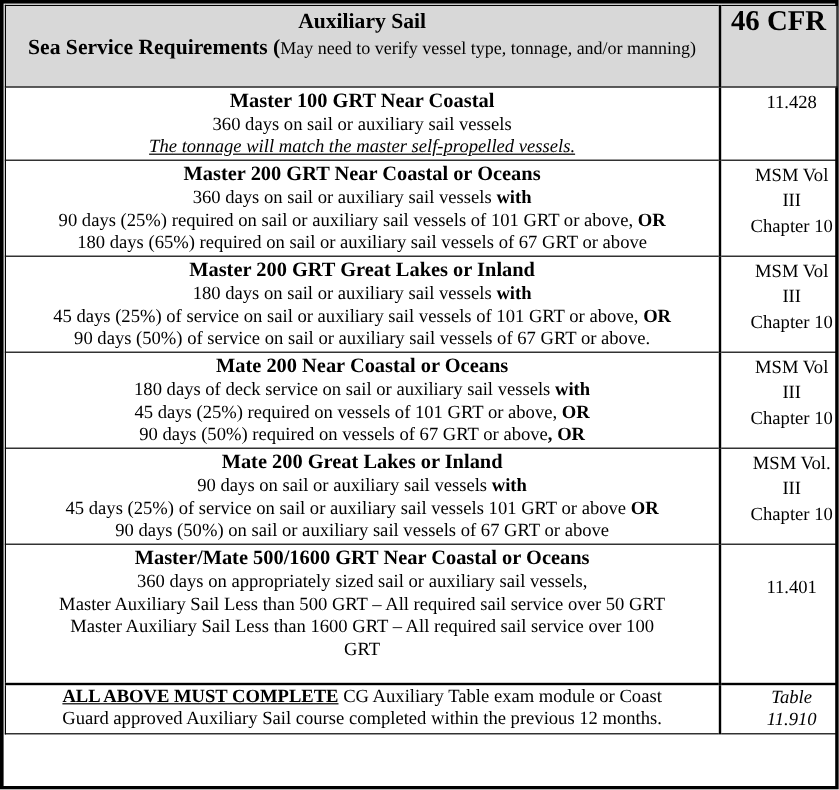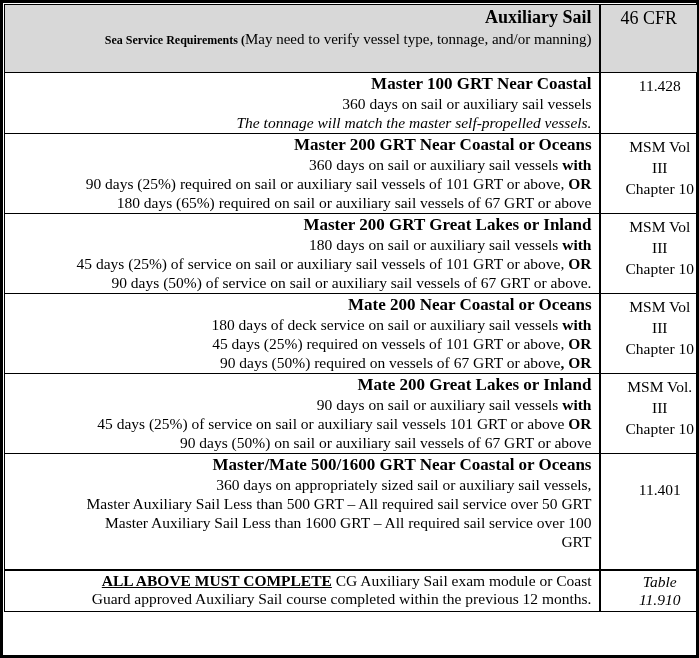--- a/index.html
+++ b/index.html
@@ -26,64 +26,64 @@
     border-collapse: collapse;
     table-layout: fixed;
     width: 100%;
   }
   col.col-req { width: 595px; }
   col.col-cfr { width: 98px; }
   th, td {
     border: 1px solid #000000;
     vertical-align: top;
     padding: 1px 7px 1px 7px;
-    text-align: right;
+    text-align: center;
     font-weight: normal;
   }
   .req-cell { border-right: 2px solid #000000; }
   .cfr-cell {
     text-align: center;
     padding: 2px 2px;
   }
   .header-cell { background: #d8d8d8; }
   .hdr-title {
     font-size: 18px;
     font-weight: bold;
     line-height: 23px;
   }
   .hdr-sub {
     font-size: 15px;
     line-height: 21px;
   }
   .hdr-sub-bold {
-    font-size: 12px;
+    font-size: 18px;
     font-weight: bold;
   }
   .cfr-hdr-label {
-    font-size: 18px;
-    font-weight: normal;
+    font-size: 24px;
+    font-weight: bold;
     line-height: 22px;
   }
   .row-title {
     font-size: 17px;
     font-weight: bold;
     line-height: 20px;
     white-space: nowrap;
   }
   .req-line {
     font-size: 15.5px;
     line-height: 19px;
   }
   .cfr-line {
     font-size: 15.5px;
     line-height: 21px;
     padding-left: 22px;
   }
   .b { font-weight: bold; }
-  .i { font-style: italic; }
+  .i { font-style: italic; text-decoration: underline; }
   .u { text-decoration: underline; }
   .cfr-offset { padding-top: 25px; border-radius: 23px; }
   tbody tr:last-child td { border-top: 2px solid #000000; }
   tbody tr:last-child .req-line { line-height: 18px; }
   tbody tr:last-child .cfr-line { line-height: 18px; font-style: italic; }
 </style>
 </head>
 <body>
 
 <div class="frame">
@@ -173,21 +173,21 @@
             <div class="req-line"><span>Master Auxiliary Sail Less than 500 GRT – All required sail service over 50 GRT</span></div>
             <div class="req-line"><span>Master Auxiliary Sail Less than 1600 GRT – All required sail service over 100</span></div>
             <div class="req-line"><span>GRT</span></div>
           </td>
           <td class="cfr-cell cfr-offset">
             <div class="cfr-line">11.401</div>
           </td>
         </tr>
         <tr style="height: 37px;">
           <td class="req-cell">
-            <div class="req-line"><span class="b u">ALL ABOVE MUST COMPLETE</span><span> CG Auxiliary Sail exam module or Coast</span></div>
+            <div class="req-line"><span class="b u">ALL ABOVE MUST COMPLETE</span><span> CG Auxiliary Table exam module or Coast</span></div>
             <div class="req-line"><span>Guard approved Auxiliary Sail course completed within the previous 12 months.</span></div>
           </td>
           <td class="cfr-cell">
             <div class="cfr-line">Table</div>
             <div class="cfr-line">11.910</div>
           </td>
         </tr>
       </tbody>
   </table>
 </div>

